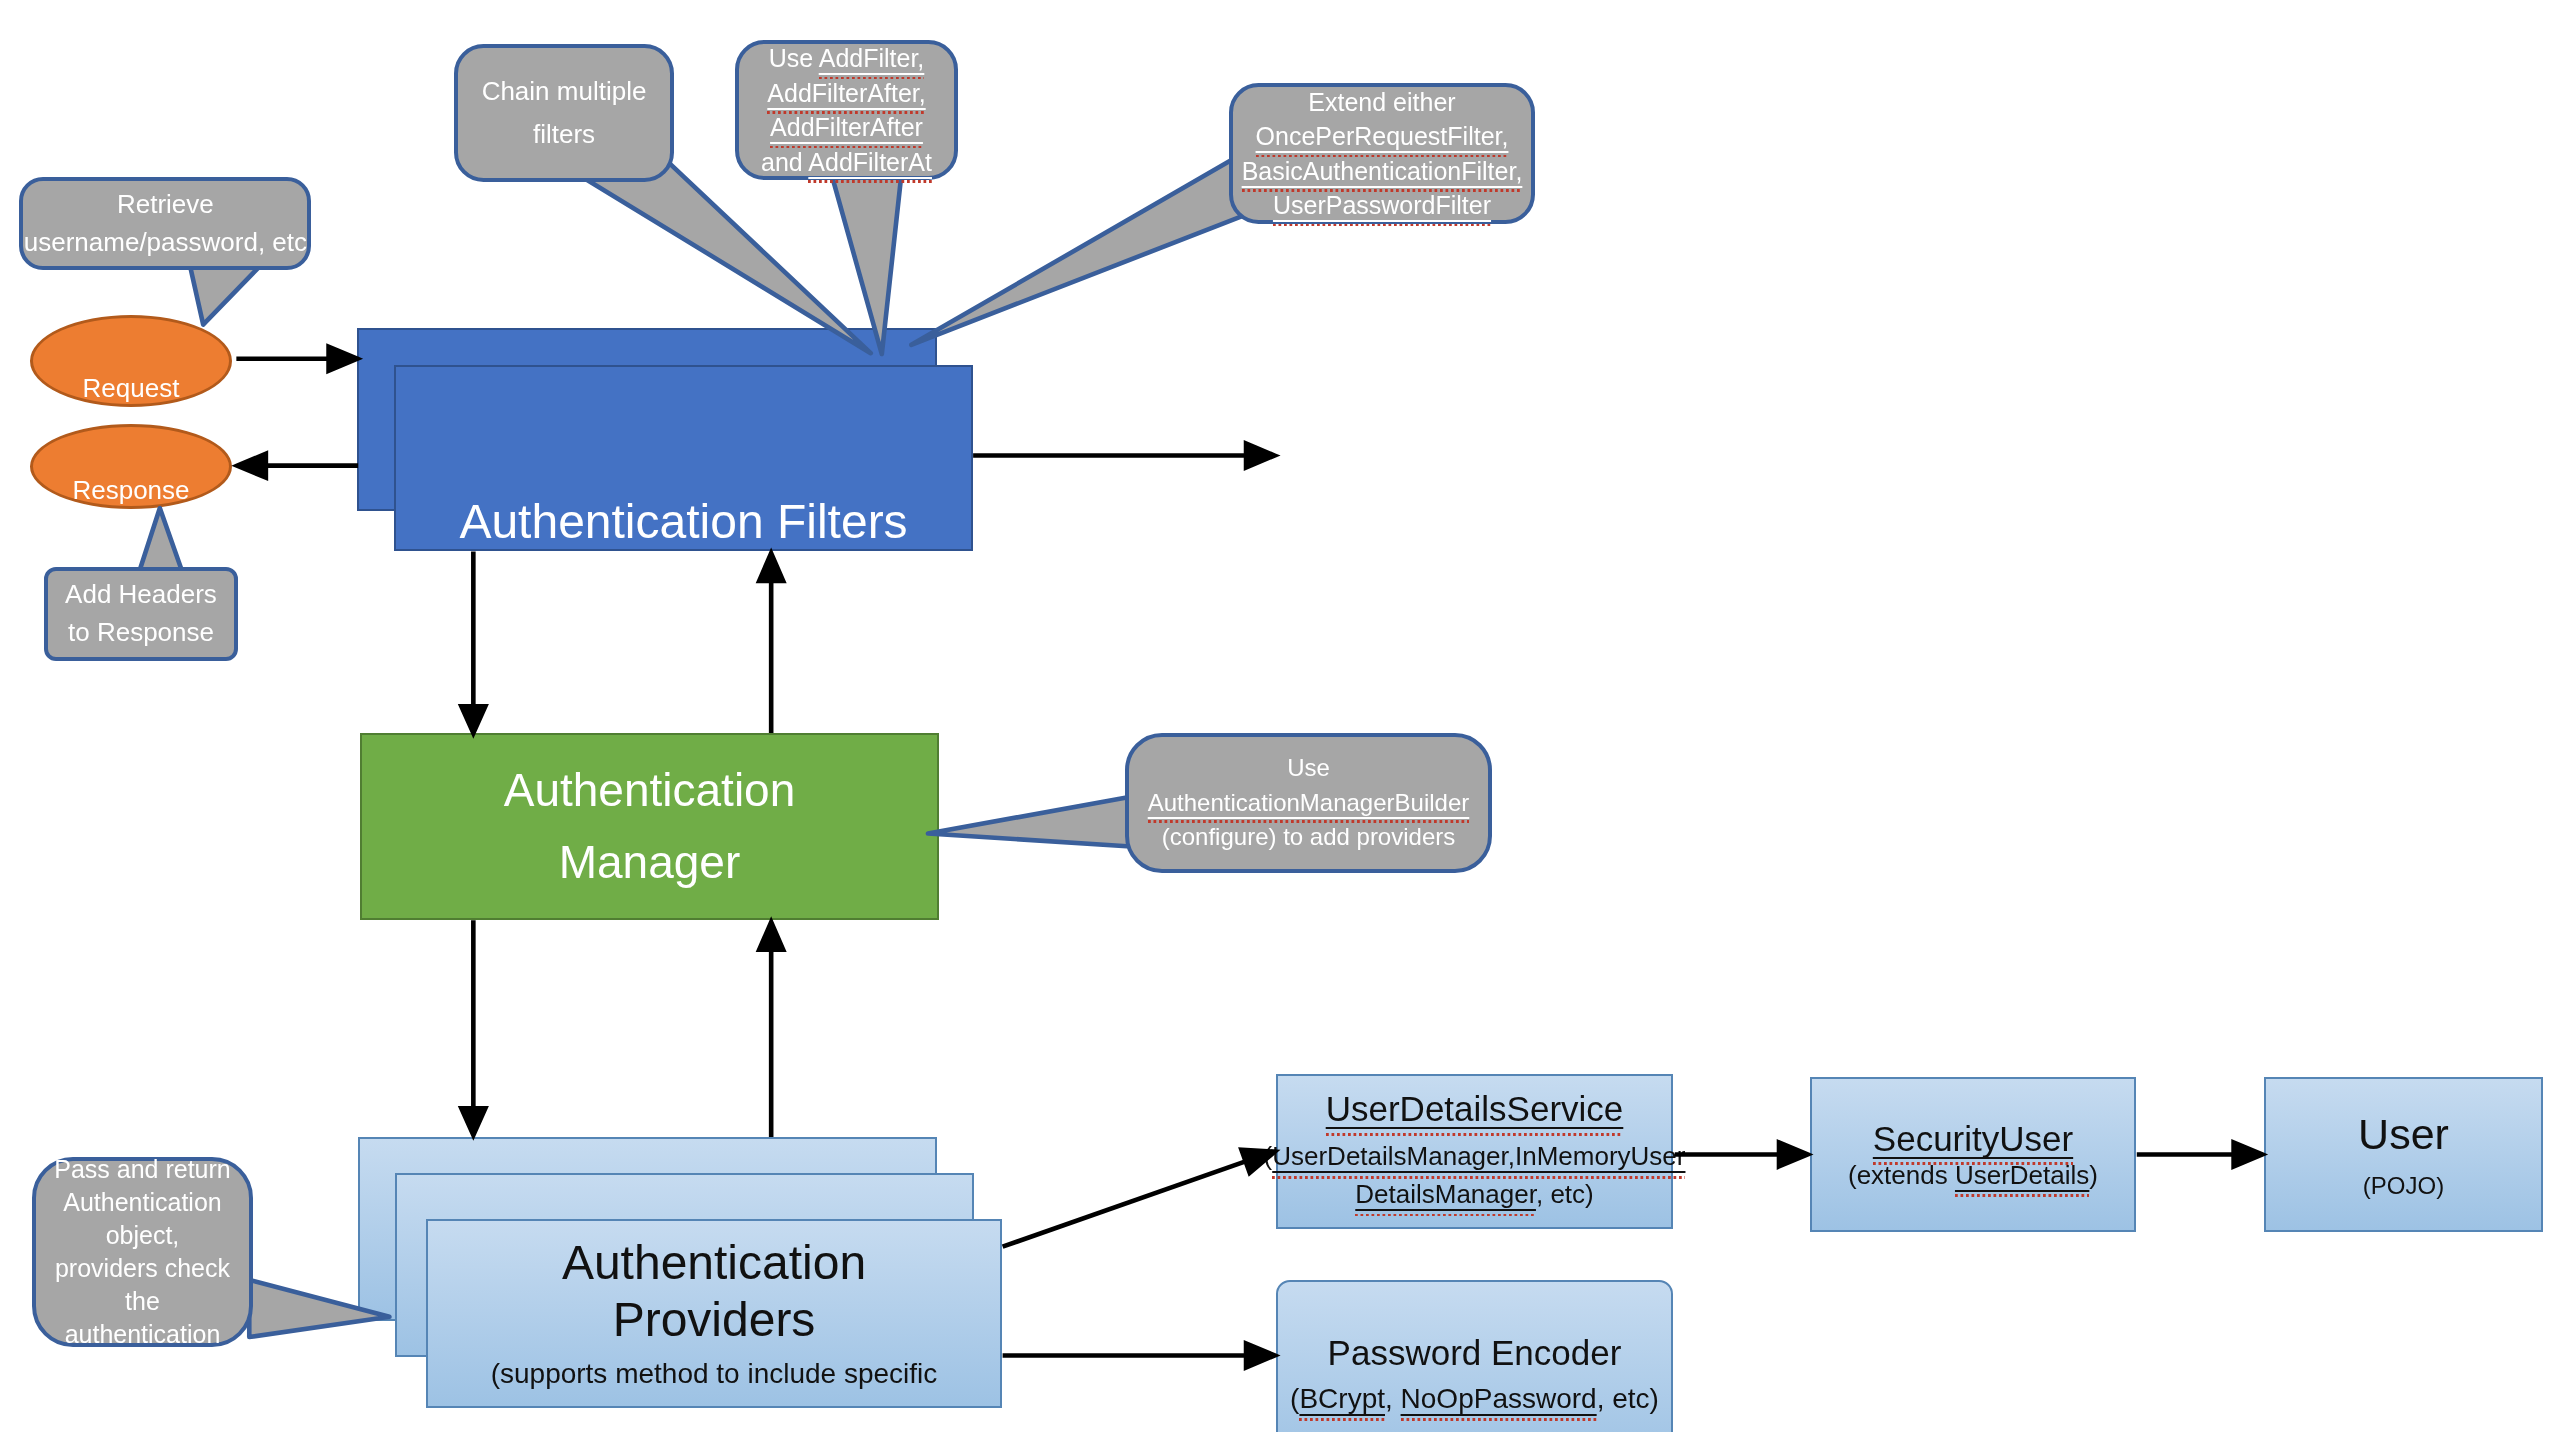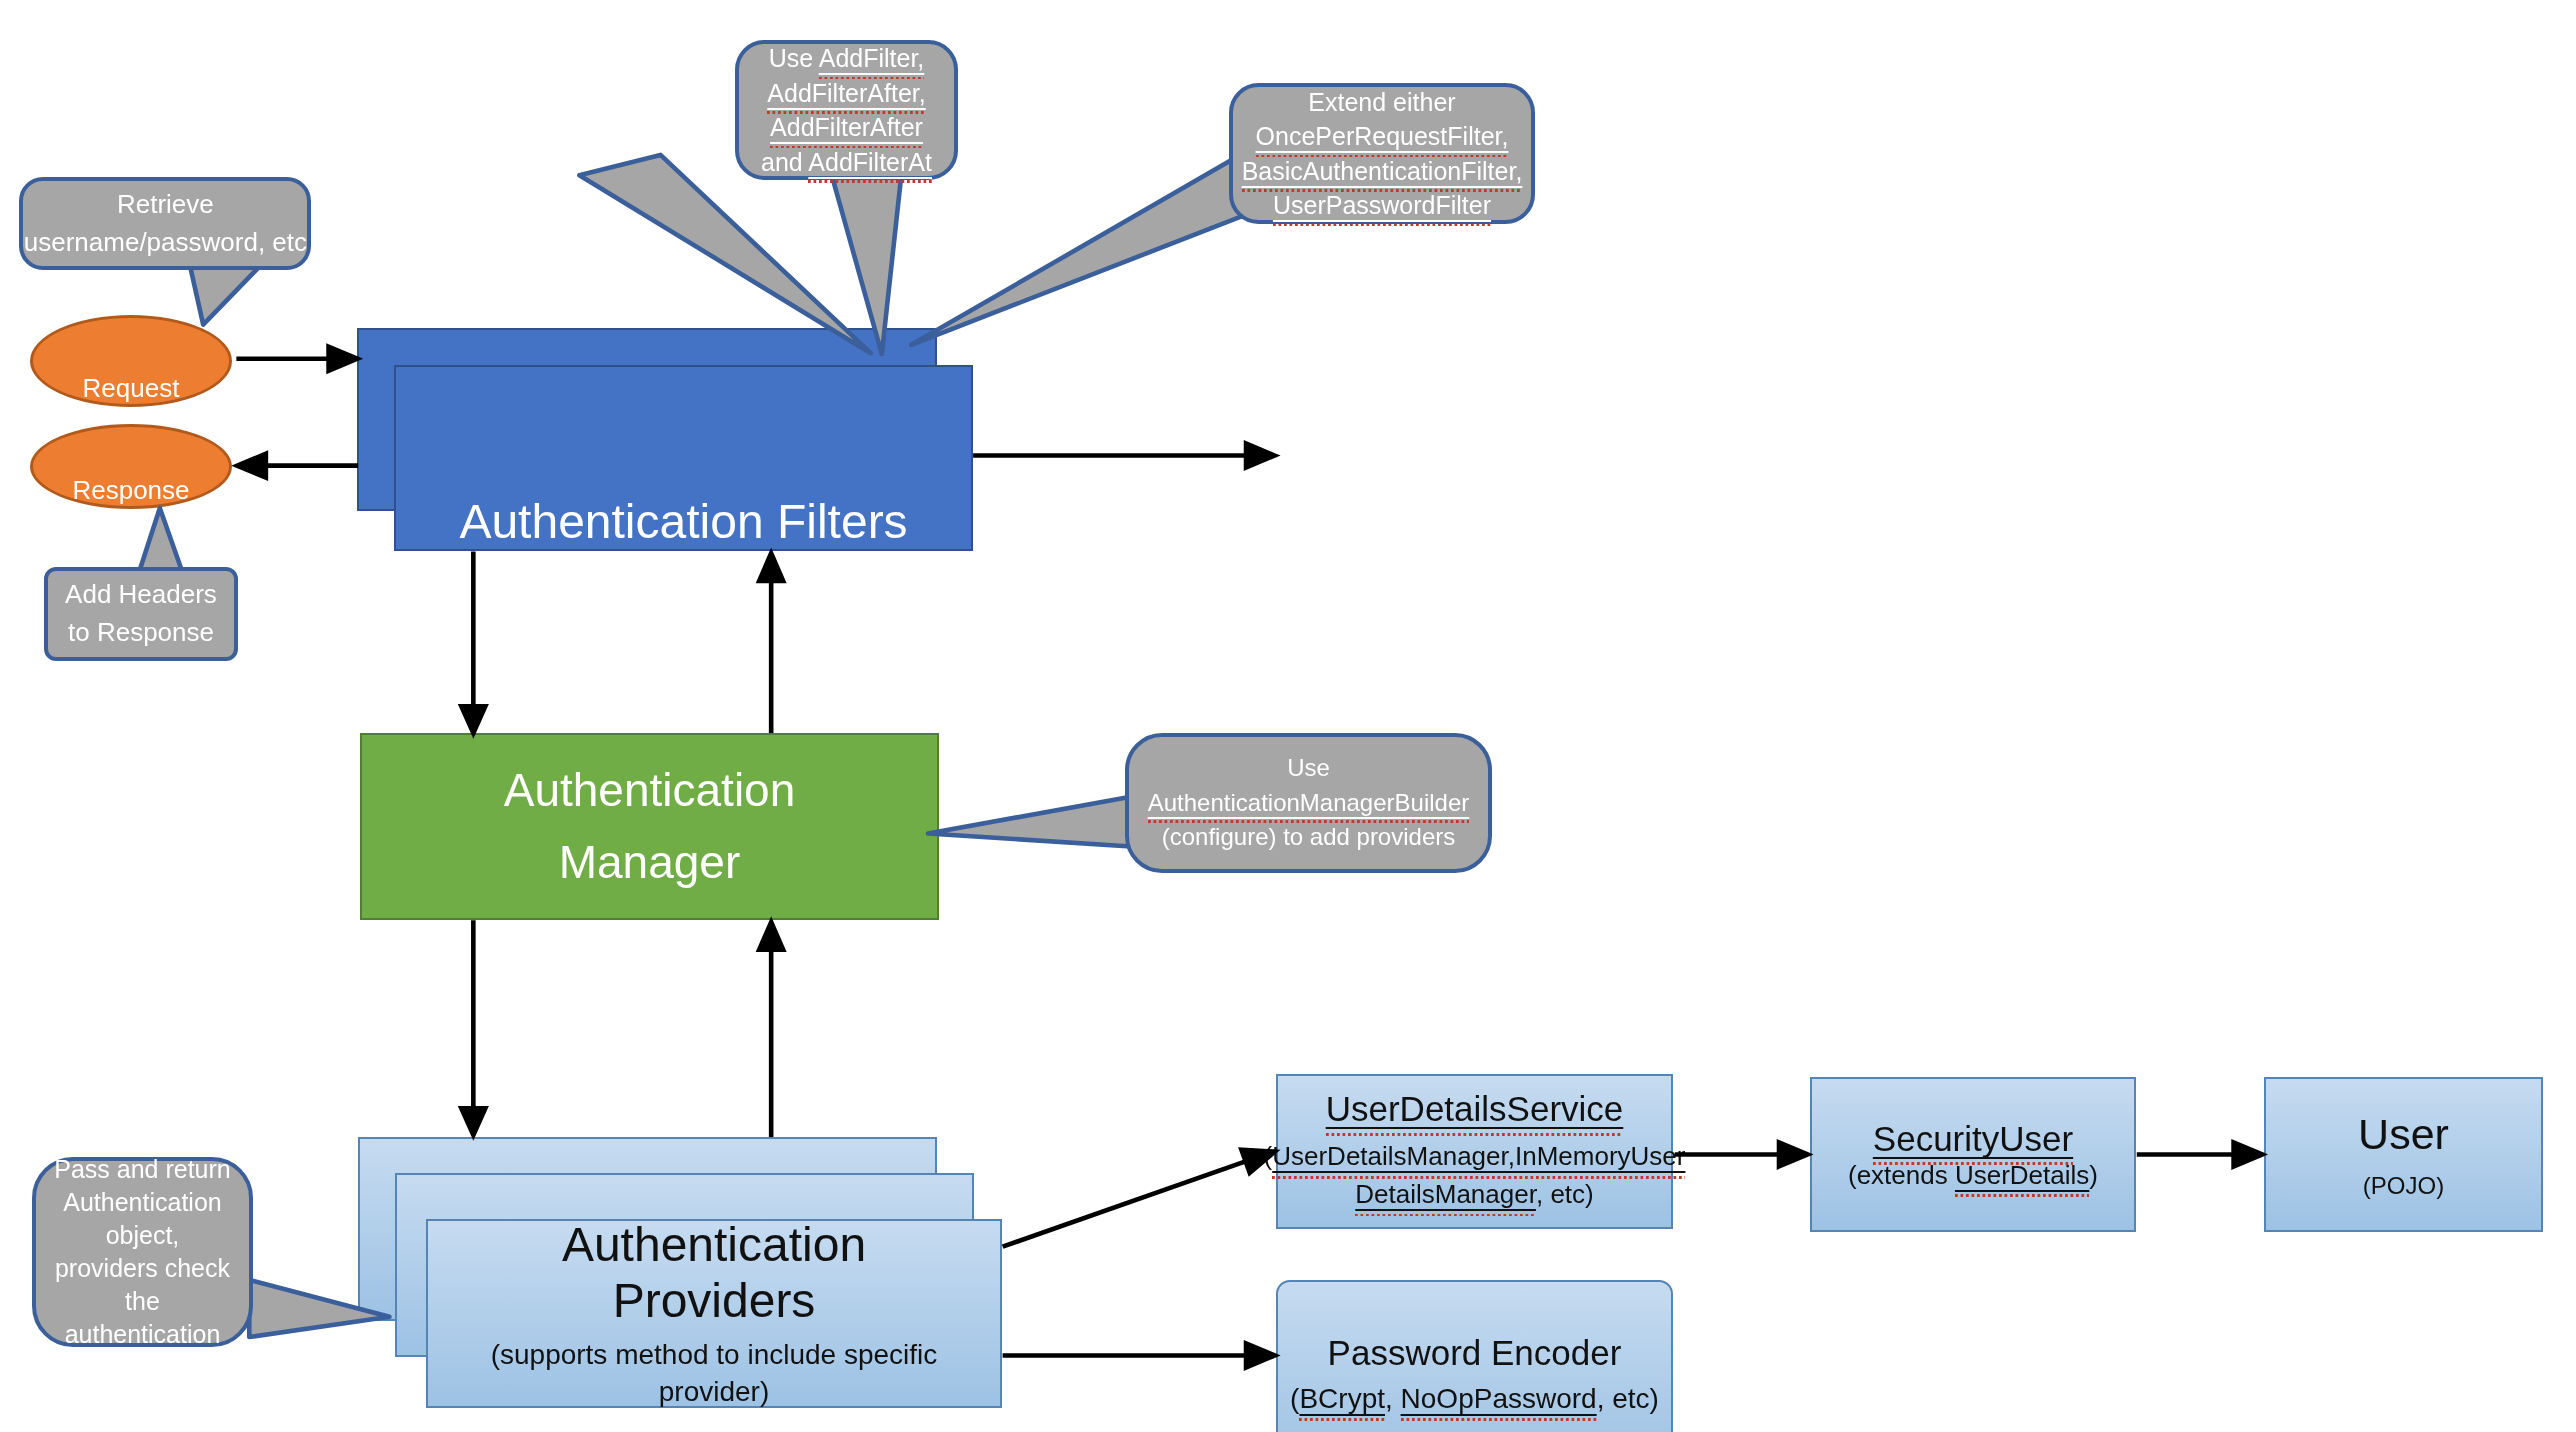--- a/index.html
+++ b/index.html
@@ -83,21 +83,20 @@
       <div class="t-two">Manager</div>
     </div>
 
     <div class="box lightblue" style="left:358px;top:1137px;width:579px;height:184px;"></div>
     <div class="box lightblue" style="left:395px;top:1173px;width:579px;height:184px;"></div>
     <div class="box lightblue" style="left:426px;top:1219px;width:576px;height:189px;">
       <div class="t-prov">Authentication</div>
       <div class="t-prov">Providers</div>
       <div class="t-prov-sub">
         <div>(supports method to include specific</div>
-        <div>provider)</div>
       </div>
     </div>
 
     <div class="box lightblue" style="left:1276px;top:1074px;width:397px;height:155px;">
       <div class="t-uds">
         <span class="sq">UserDetailsService</span>
       </div>
       <div class="t-uds-sub">
         <div><span>(</span><span class="sq">UserDetailsManager,InMemoryUser</span></div>
         <div><span class="sq">DetailsManager</span><span>, etc)</span></div>
@@ -187,20 +186,24 @@
         <polygon points="2453,1252 2422,1239 2422,1265"></polygon>
       </g>
     </g>
   </svg>
 
   <div class="callout c-retrieve" style="left:19.4px;top:177px;width:292px;height:93px;border-radius:24px;">
     <div>Retrieve</div>
     <div>username/password, etc</div>
   </div>
 
+  <div class="callout c-chain" style="left:454px;top:44px;width:220px;height:138px;">
+    <div>Chain multiple</div>
+    <div>filters</div>
+  </div>
 
   <div class="callout c-addfilter" style="left:735px;top:40px;width:223px;height:140px;">
     <div><span>Use </span><span class="sq">AddFilter,</span></div>
     <div><span class="sq">AddFilterAfter,</span></div>
     <div><span class="sq">AddFilterAfter</span></div>
     <div><span>and </span><span class="sq">AddFilterAt</span></div>
   </div>
 
   <div class="callout c-extend" style="left:1229px;top:83px;width:306px;height:141px;">
     <div>Extend either</div>

